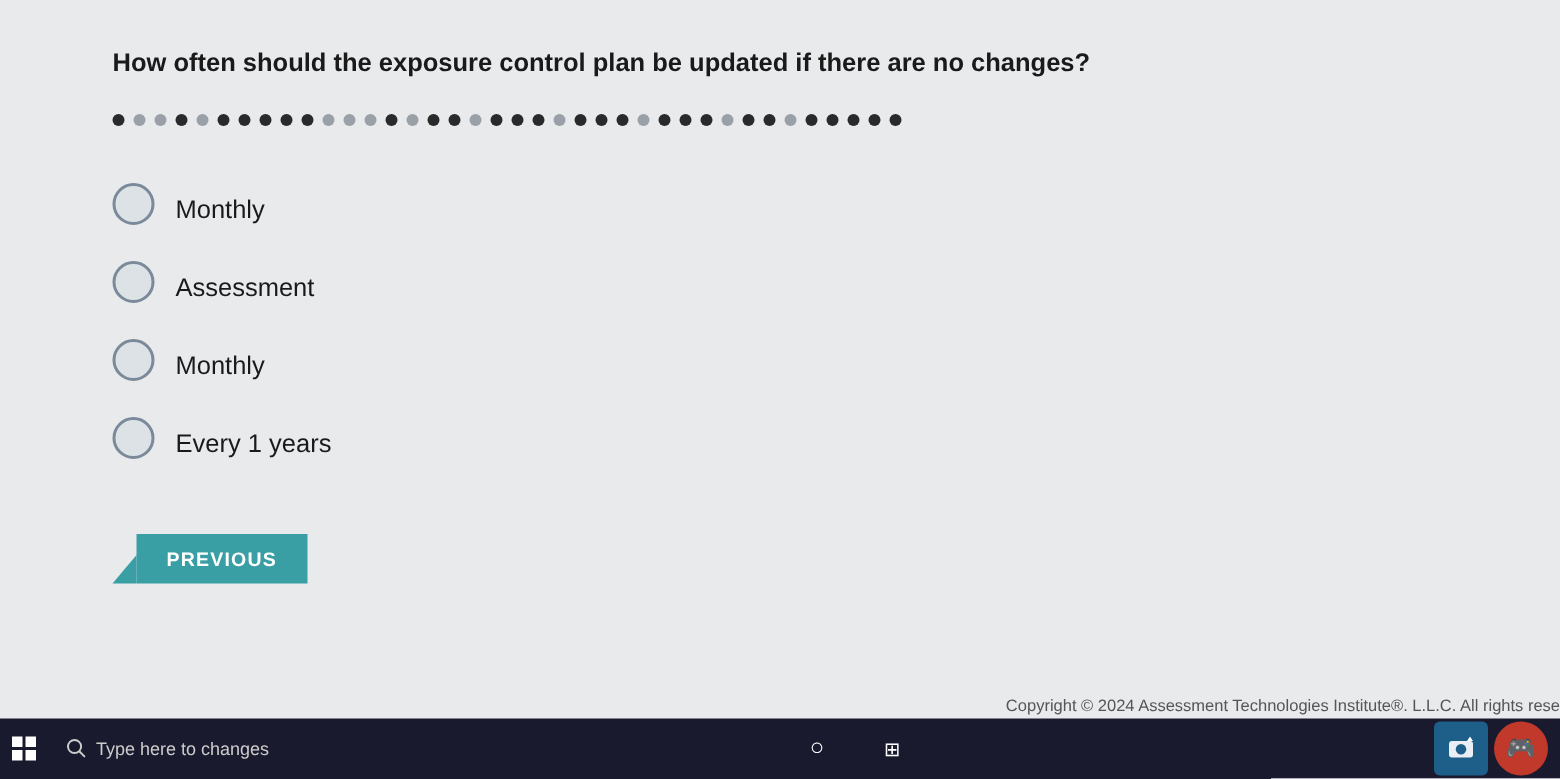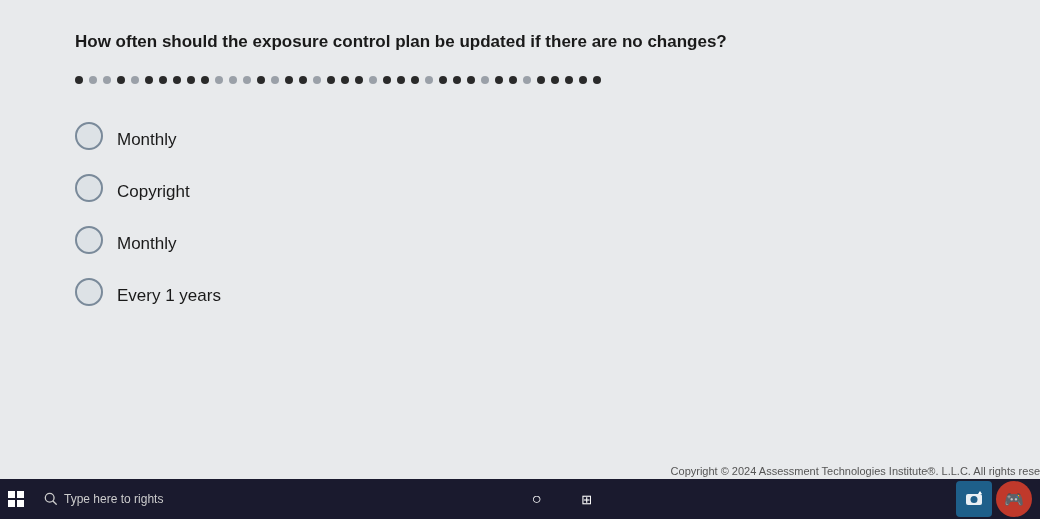--- a/index.html
+++ b/index.html
@@ -256,55 +256,59 @@
 
   <div class="options-list">
 
     <div class="option-item">
       <div class="radio-circle"></div>
       <span class="option-label">Monthly</span>
     </div>
 
     <div class="option-item">
       <div class="radio-circle"></div>
-      <span class="option-label">Copyright</span>
+      <span class="option-label">Assessment</span>
     </div>
 
     <div class="option-item">
       <div class="radio-circle"></div>
       <span class="option-label">Monthly</span>
     </div>
 
     <div class="option-item">
       <div class="radio-circle"></div>
       <span class="option-label">Every 1 years</span>
     </div>
 
   </div>
 
+  <div class="btn-container">
+    <div class="triangle-left"></div>
+    <button class="btn-body">PREVIOUS</button>
+  </div>
 
 </div>
 
 <div class="copyright-bar">Copyright © 2024 Assessment Technologies Institute®. L.L.C. All rights rese</div>
 
 <div class="taskbar">
   <div class="win-btn">
     <div class="win-logo">
       <div class="win-logo-cell"></div>
       <div class="win-logo-cell"></div>
       <div class="win-logo-cell"></div>
       <div class="win-logo-cell"></div>
     </div>
   </div>
   <div class="taskbar-search">
     <svg class="taskbar-search-icon" viewBox="0 0 16 16" fill="none">
       <circle cx="6.5" cy="6.5" r="5" stroke="#ccc" stroke-width="1.5"></circle>
       <line x1="10.5" y1="10.5" x2="14" y2="14" stroke="#ccc" stroke-width="1.5" stroke-linecap="round"></line>
     </svg>
-    <span>Type here to rights</span>
+    <span>Type here to changes</span>
   </div>
 
   <div class="taskbar-center">
     <div class="taskbar-icon-btn">
       ○
     </div>
     <div class="taskbar-icon-btn" style="font-size:13px;">
       ⊞
     </div>
   </div>

